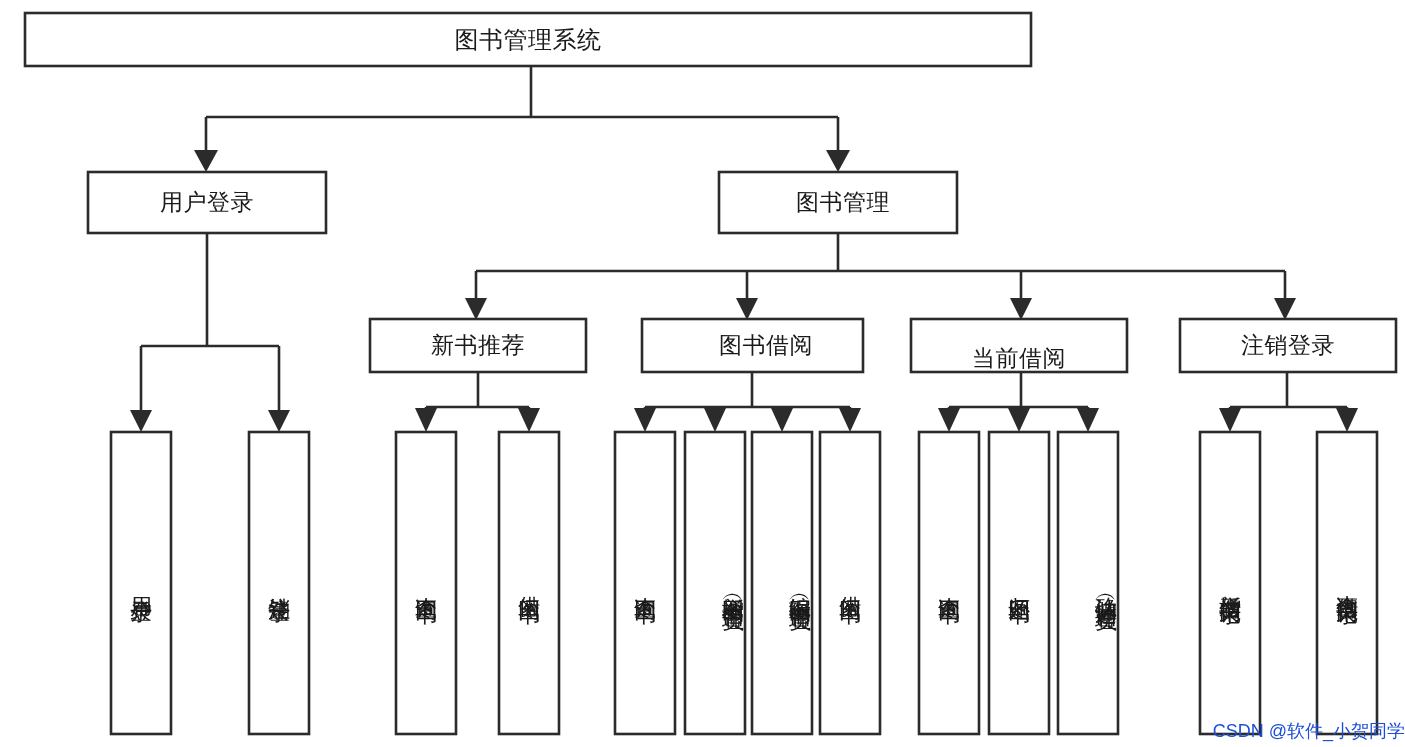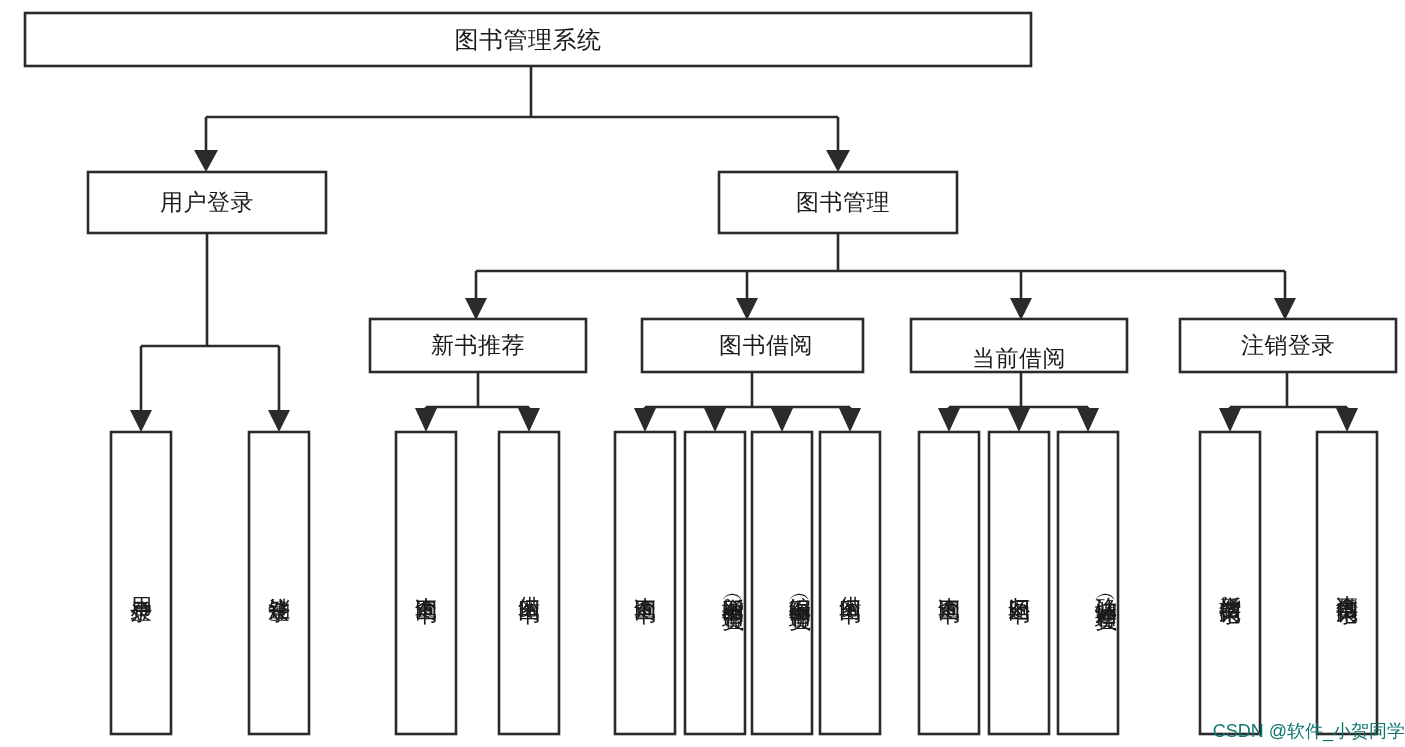--- a/index.html
+++ b/index.html
@@ -69,21 +69,21 @@
     font-size: 22px;
     line-height: 1.12;
     letter-spacing: 2px;
     white-space: normal;
   }
   .watermark {
     position: absolute;
     right: 8px;
     bottom: 4px;
     font-size: 18px;
-    color: #0f766e;
+    color: #1d4ed8;
     font-family: "Liberation Sans", "DejaVu Sans", sans-serif;
     white-space: nowrap;
     pointer-events: none;
   }
 </style>
 </head>
 <body>
 
 <div id="diagram-root">
 

